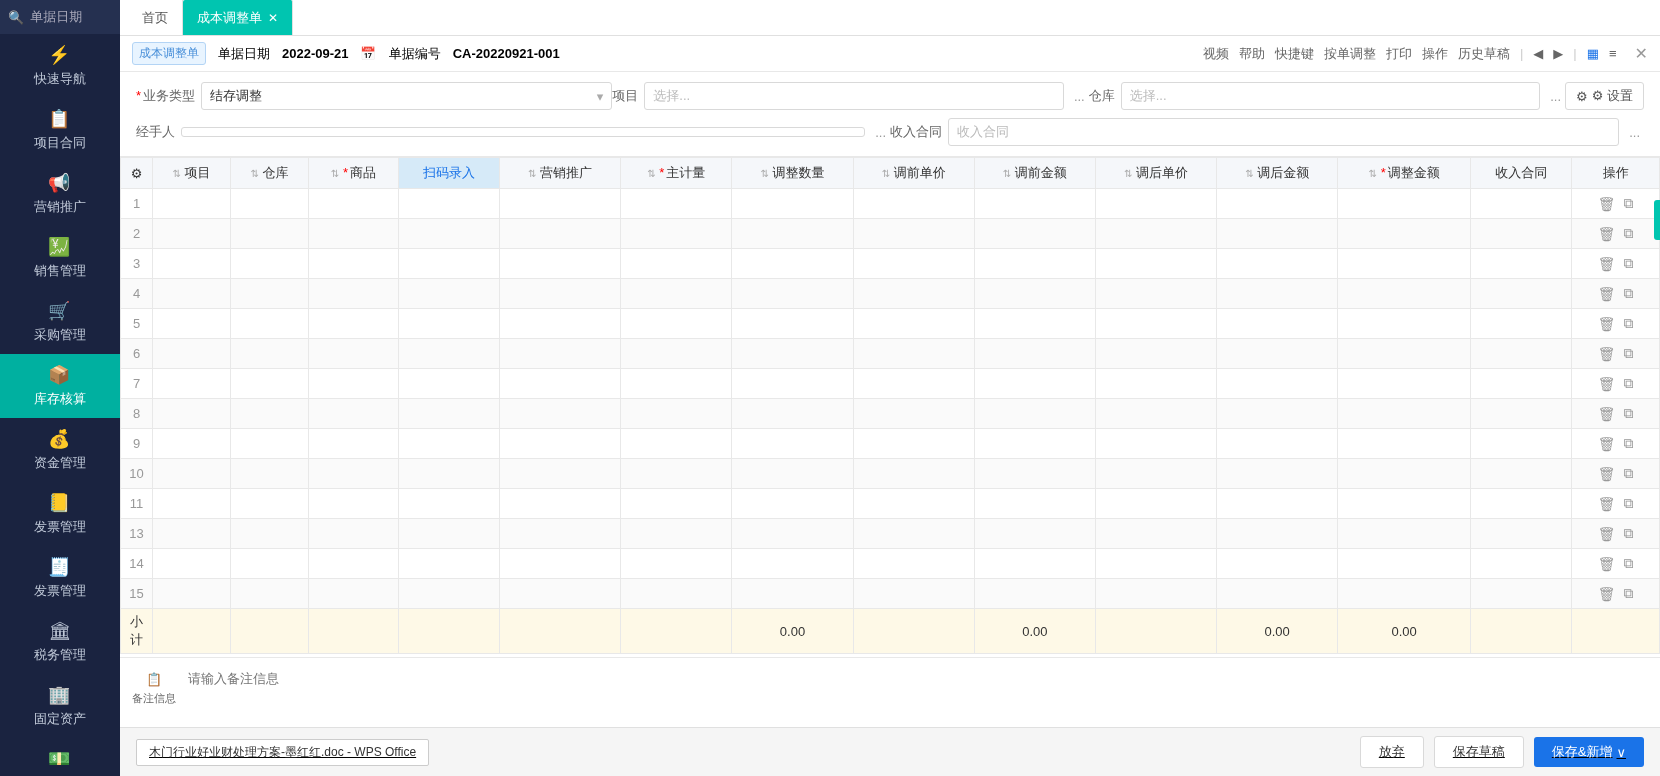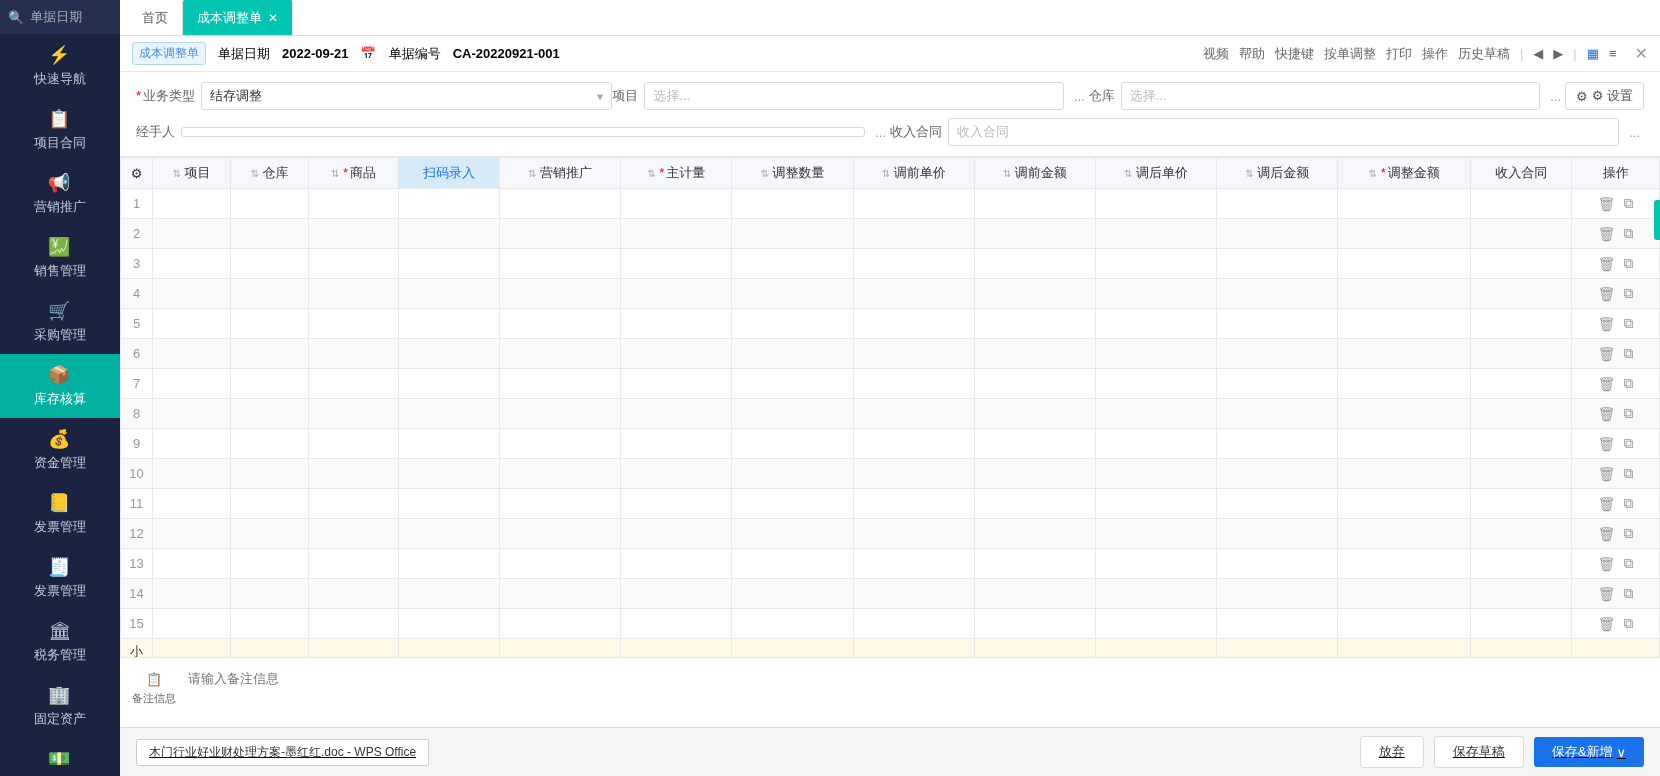--- a/index.html
+++ b/index.html
@@ -694,42 +694,20 @@
             <td></td>
             <td></td>
             <td>
               <div class="action-cell">
                 <button class="action-btn" title="删除">🗑</button>
                 <button class="action-btn" title="复制">⧉</button>
               </div>
             </td>
           </tr>
           <tr>
-            <td class="row-num">12</td>
-            <td></td>
-            <td></td>
-            <td></td>
-            <td></td>
-            <td></td>
-            <td></td>
-            <td></td>
-            <td></td>
-            <td></td>
-            <td></td>
-            <td></td>
-            <td></td>
-            <td></td>
-            <td>
-              <div class="action-cell">
-                <button class="action-btn" title="删除">🗑</button>
-                <button class="action-btn" title="复制">⧉</button>
-              </div>
-            </td>
-          </tr>
-          <tr>
             <td class="row-num">13</td>
             <td></td>
             <td></td>
             <td></td>
             <td></td>
             <td></td>
             <td></td>
             <td></td>
             <td></td>
             <td></td>

